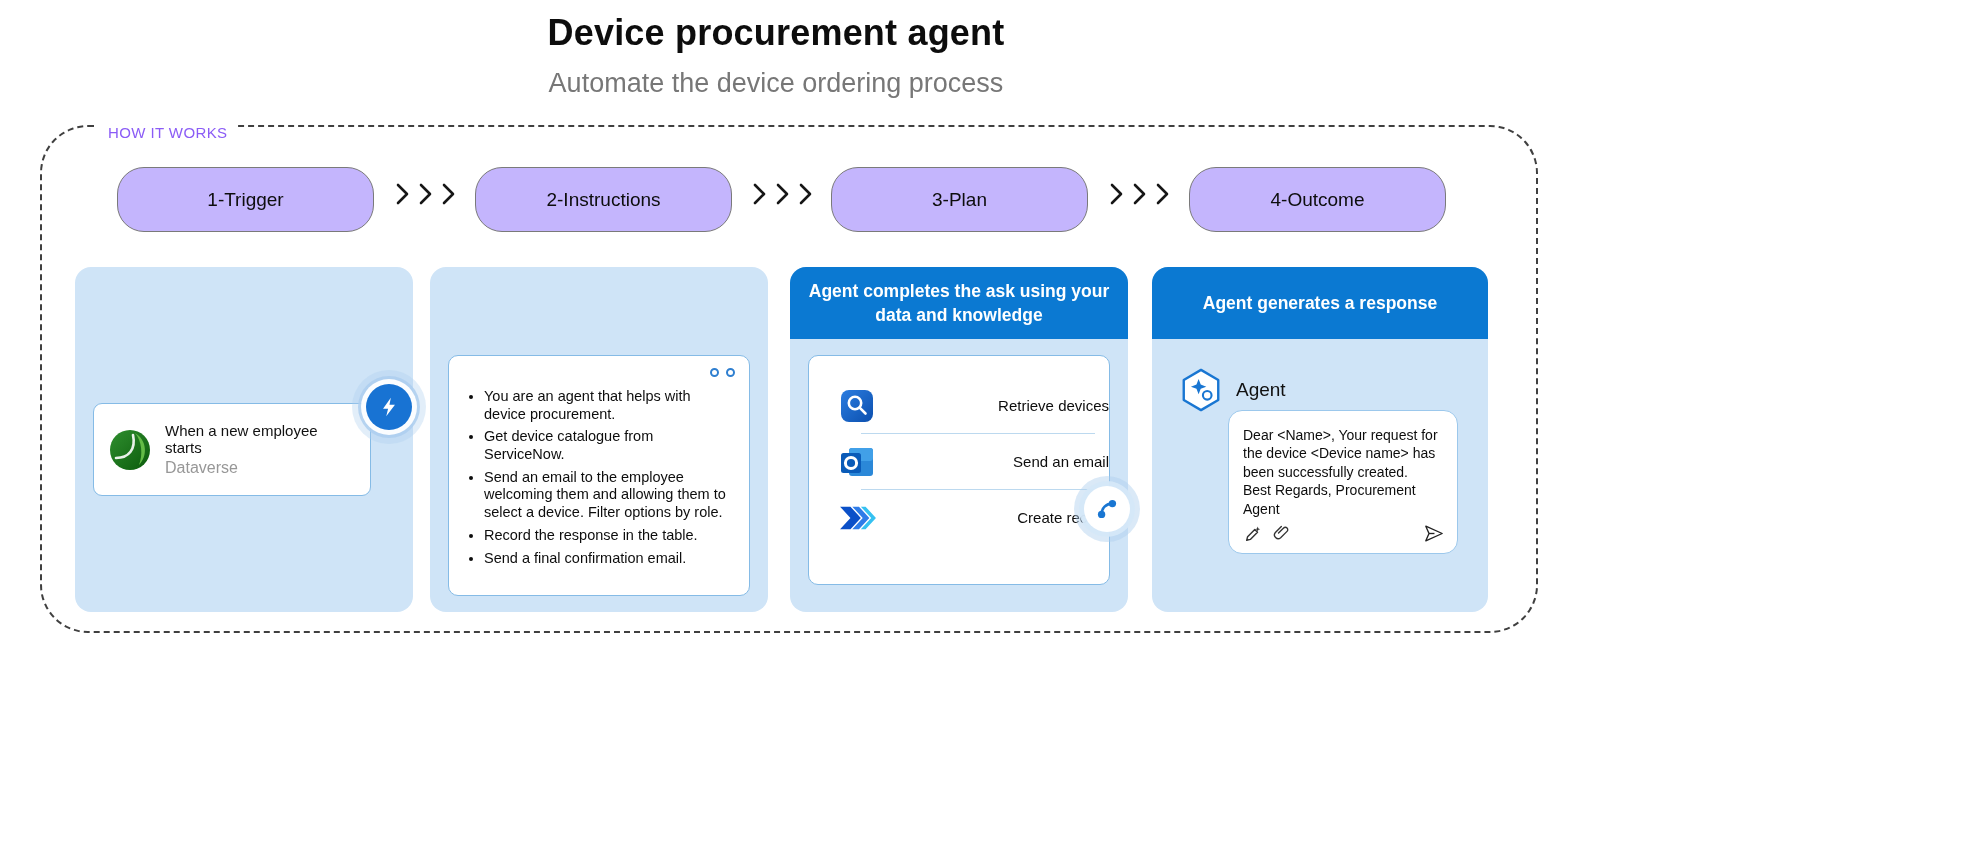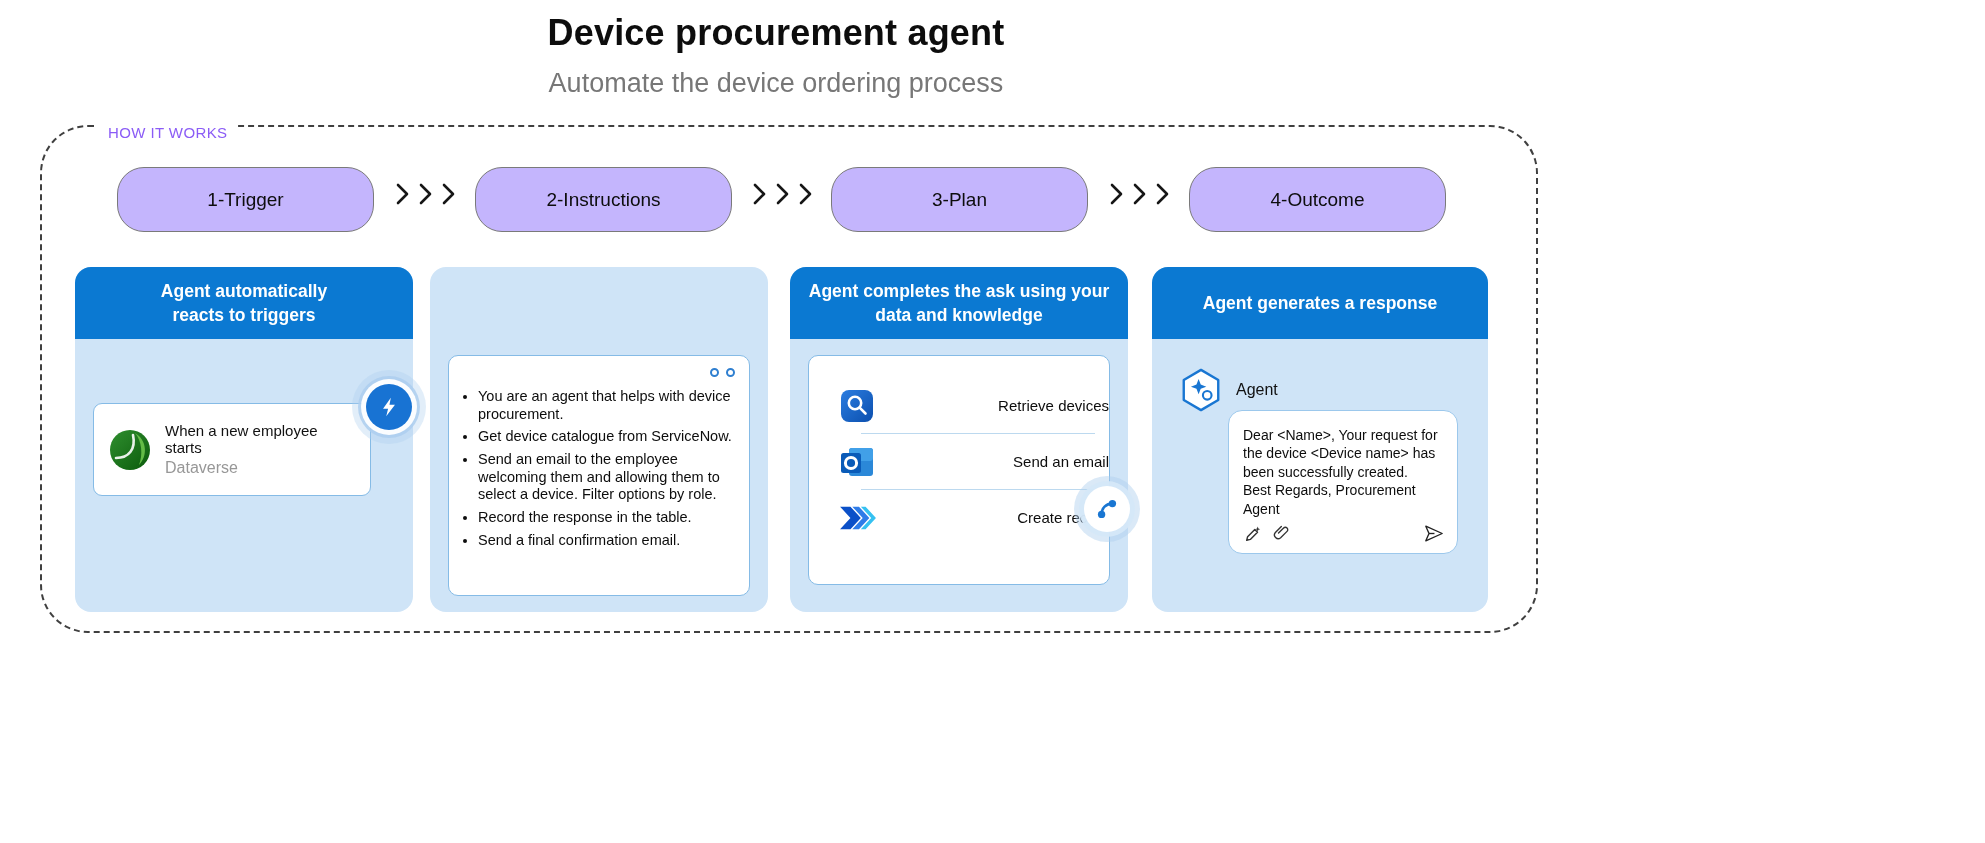--- a/index.html
+++ b/index.html
@@ -81,21 +81,21 @@
     box-shadow: 0 0 0 5px rgba(255,255,255,0.95), 0 0 0 8px rgba(173,206,238,0.85), 0 0 0 14px rgba(173,206,238,0.35);
   }
   .connector-badge {
     left: 294px; top: 219px; background: #ffffff;
     box-shadow: 0 0 0 5px rgba(213,232,248,0.95), 0 0 0 10px rgba(173,206,238,0.45);
   }
 
   
   .instructions-box {
     position: absolute; left: 18px; top: 88px; width: 302px; height: 241px;
-    border-radius: 10px; padding: 32px 15px 10px 9px;
+    border-radius: 10px; padding: 32px 15px 10px 15px;
   }
   .window-dots { position: absolute; top: 12px; right: 14px; display: flex; gap: 7px; }
   .window-dots span {
     width: 9px; height: 9px; border-radius: 50%;
     border: 2px solid #2f7fd0; background: #fff; display: block;
   }
   .instructions-list { list-style: disc; padding-left: 20px; font-size: 14.5px; line-height: 1.22; color: #0d0d0d; }
   .instructions-list li { margin-bottom: 5px; }
 
   
@@ -104,21 +104,21 @@
     border-radius: 10px; padding-top: 22px;
   }
   .action-row {
     display: flex; align-items: center; gap: 24px; height: 55px;
     padding-left: 30px; font-size: 15px; color: #0d0d0d; justify-content: space-between;
   }
   .action-divider { height: 1px; background: #bcd9ef; margin: 0 14px 0 52px; }
 
   
   .agent-row { position: absolute; left: 26px; top: 100px; display: flex; align-items: center; gap: 12px; }
-  .agent-label { font-size: 16px; color: #111; text-align: right; }
+  .agent-label { font-size: 19px; color: #111; text-align: right; }
   .message-box {
     position: absolute; left: 76px; top: 143px; width: 230px; height: 144px;
     background: #fff; border: 1.5px solid #9cc8ec; border-radius: 14px;
   }
   .message-text {
     padding: 15px 13px 0 14px; font-size: 14px; line-height: 1.32;
     white-space: pre-line; color: #0d0d0d;
   }
   .composer {
     position: absolute; bottom: 10px; left: 15px; right: 13px;
@@ -189,22 +189,20 @@
       </svg>
     </span>
   <span class="icon">
       <svg width="13" height="22" viewBox="0 0 13 22">
         <path d="M2 2 L11 11 2 20" fill="none" stroke="#161616" stroke-width="2.6" stroke-linecap="round" stroke-linejoin="round"></path>
       </svg>
     </span>
 </div>
 
 <div class="card card1">
-  <div class="card-header">Agent automatically
-reacts to triggers</div>
   <div class="trigger-tile white-box">
     <span class="icon">
       <svg width="44" height="44" viewBox="0 0 44 44">
         <defs>
           <linearGradient id="dvGrad" x1="0" y1="0" x2="1" y2="1">
             <stop offset="0" stop-color="#2f8f2f"></stop>
               <stop offset="1" stop-color="#0b5a0b"></stop>
           </linearGradient>
         </defs>
         <circle cx="22" cy="22" r="20" fill="url(#dvGrad)"></circle>

